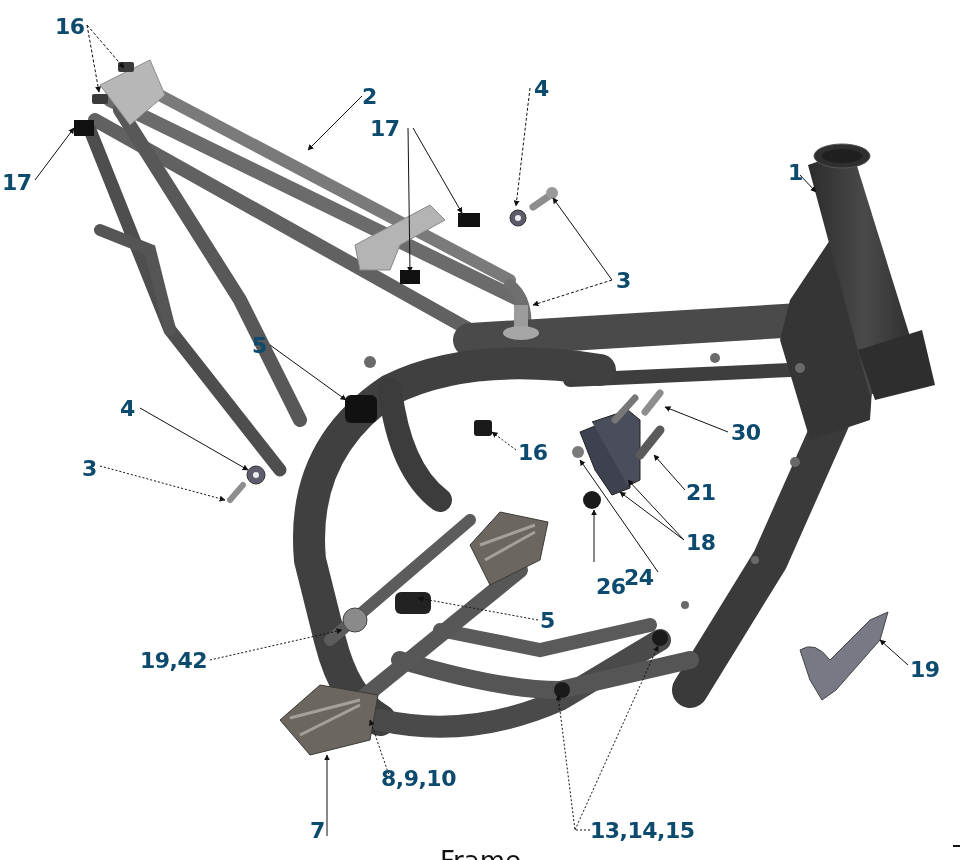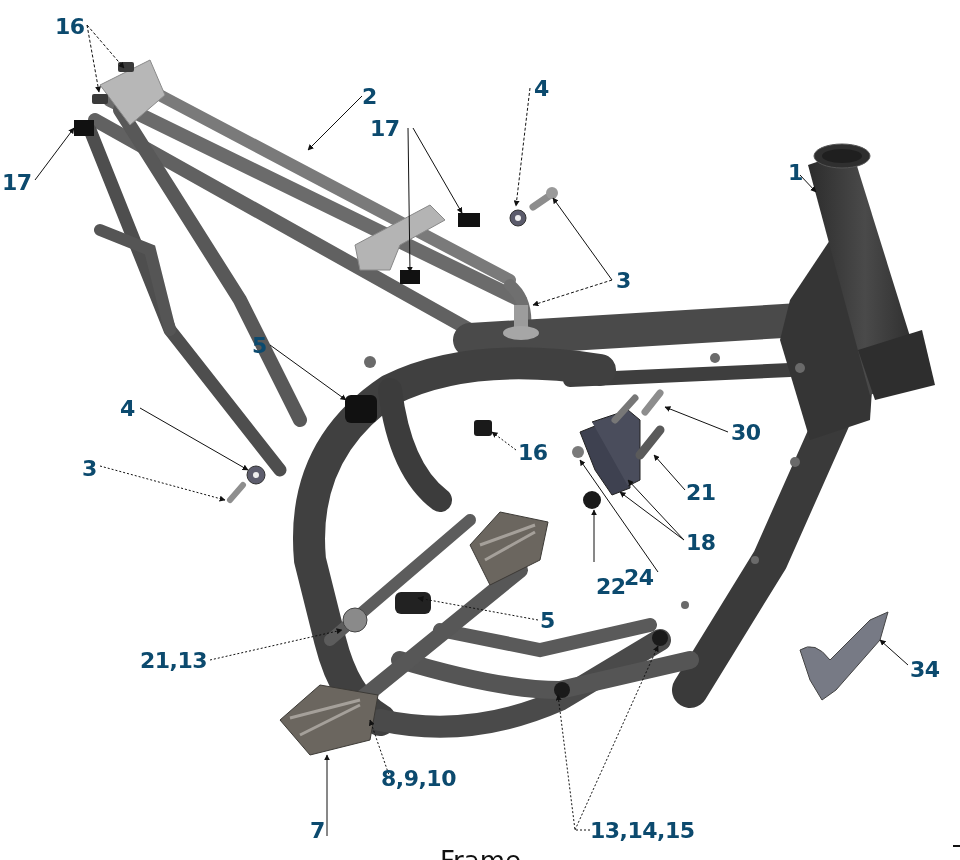--- a/index.html
+++ b/index.html
@@ -170,23 +170,23 @@
   <div class="callout" style="left:788px;top:162px">1</div>
   <div class="callout" style="left:616px;top:270px">3</div>
   <div class="callout" style="left:252px;top:335px">5</div>
   <div class="callout" style="left:120px;top:398px">4</div>
   <div class="callout" style="left:82px;top:458px">3</div>
   <div class="callout" style="left:518px;top:442px">16</div>
   <div class="callout" style="left:731px;top:422px">30</div>
   <div class="callout" style="left:686px;top:482px">21</div>
   <div class="callout" style="left:686px;top:532px">18</div>
   <div class="callout" style="left:624px;top:567px">24</div>
-  <div class="callout" style="left:596px;top:576px">22</div>
+  <div class="callout" style="left:596px;top:576px">26</div>
   <div class="callout" style="left:540px;top:610px">5</div>
-  <div class="callout" style="left:140px;top:650px">21,13</div>
-  <div class="callout" style="left:910px;top:659px">34</div>
+  <div class="callout" style="left:140px;top:650px">19,42</div>
+  <div class="callout" style="left:910px;top:659px">19</div>
   <div class="callout" style="left:381px;top:768px">8,9,10</div>
   <div class="callout" style="left:310px;top:820px">7</div>
   <div class="callout" style="left:590px;top:820px">13,14,15</div>
 
   <div id="caption">Frame</div>
   <div id="edge-mark"></div>
 </div>
 
 </body></html>

